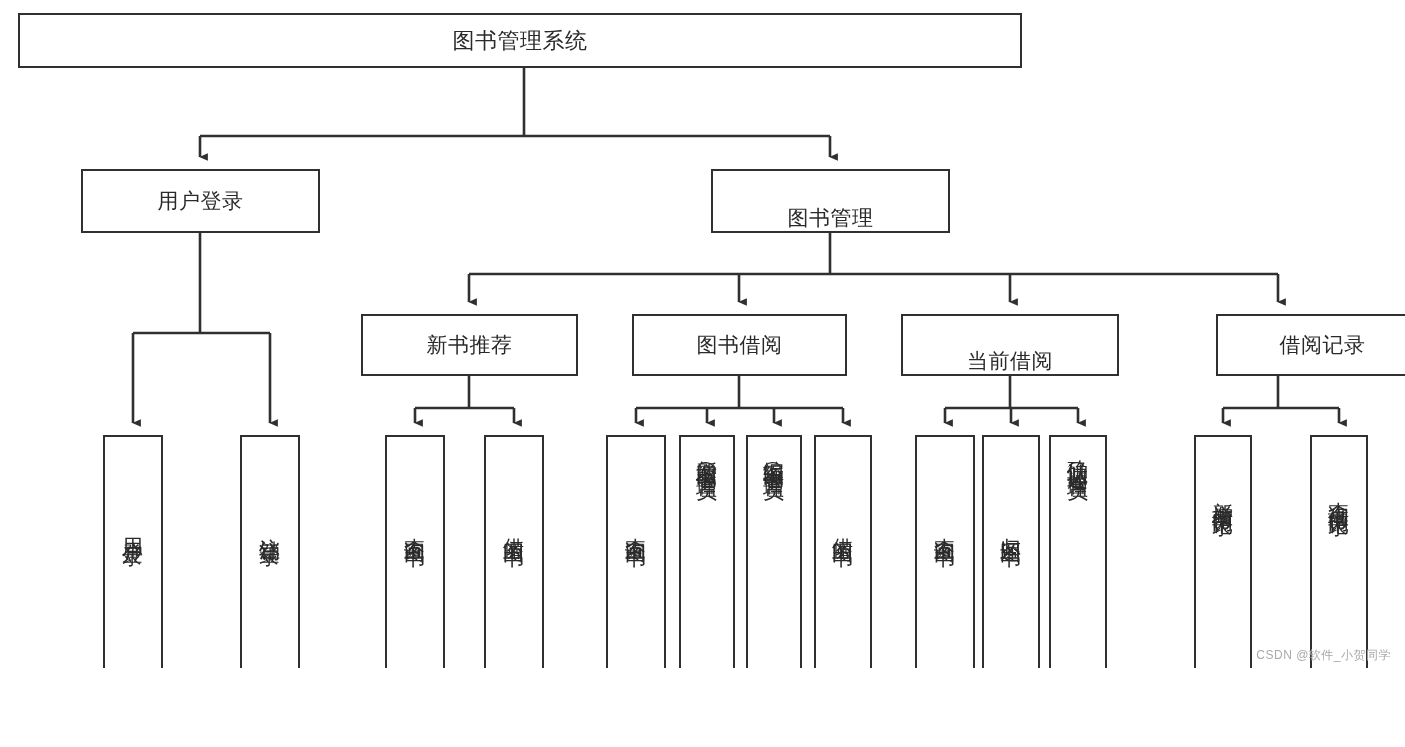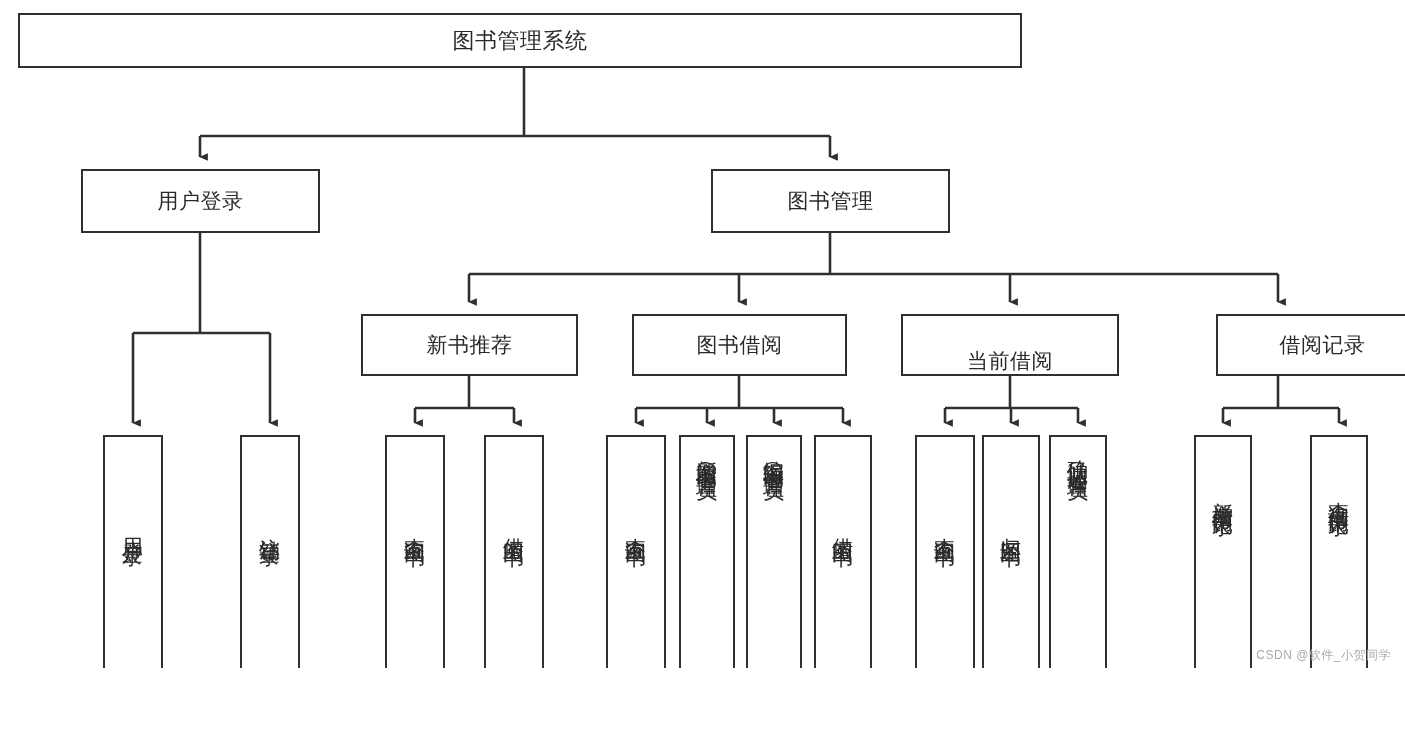--- a/index.html
+++ b/index.html
@@ -126,21 +126,21 @@
     </g>
   </svg>
 
   <div class="node horiz" id="root-node" style="left:18px; top:13px; width:1004px; height:55px;">
     <span class="lbl">图书管理系统</span>
   </div>
 
   <div class="node horiz" style="left:81px; top:169px; width:239px; height:64px;">
     <span class="lbl">用户登录</span>
   </div>
-  <div class="node horiz" style="left:711px; top:169px; width:239px; height:64px;">
+  <div class="node horiz" style="left:711px; top:169px; width:239px; height:64px;align-items:flex-end;">
     <span class="lbl">图书管理</span>
   </div>
 
   <div class="node horiz" style="left:632px; top:314px; width:215px; height:62px;">
     <span class="lbl">图书借阅</span>
   </div>
   <div class="node horiz" style="left:361px; top:314px; width:217px; height:62px;">
     <span class="lbl">新书推荐</span>
   </div>
   <div class="node horiz" style="left:901px; top:314px; width:218px; height:62px;align-items:flex-end;">

